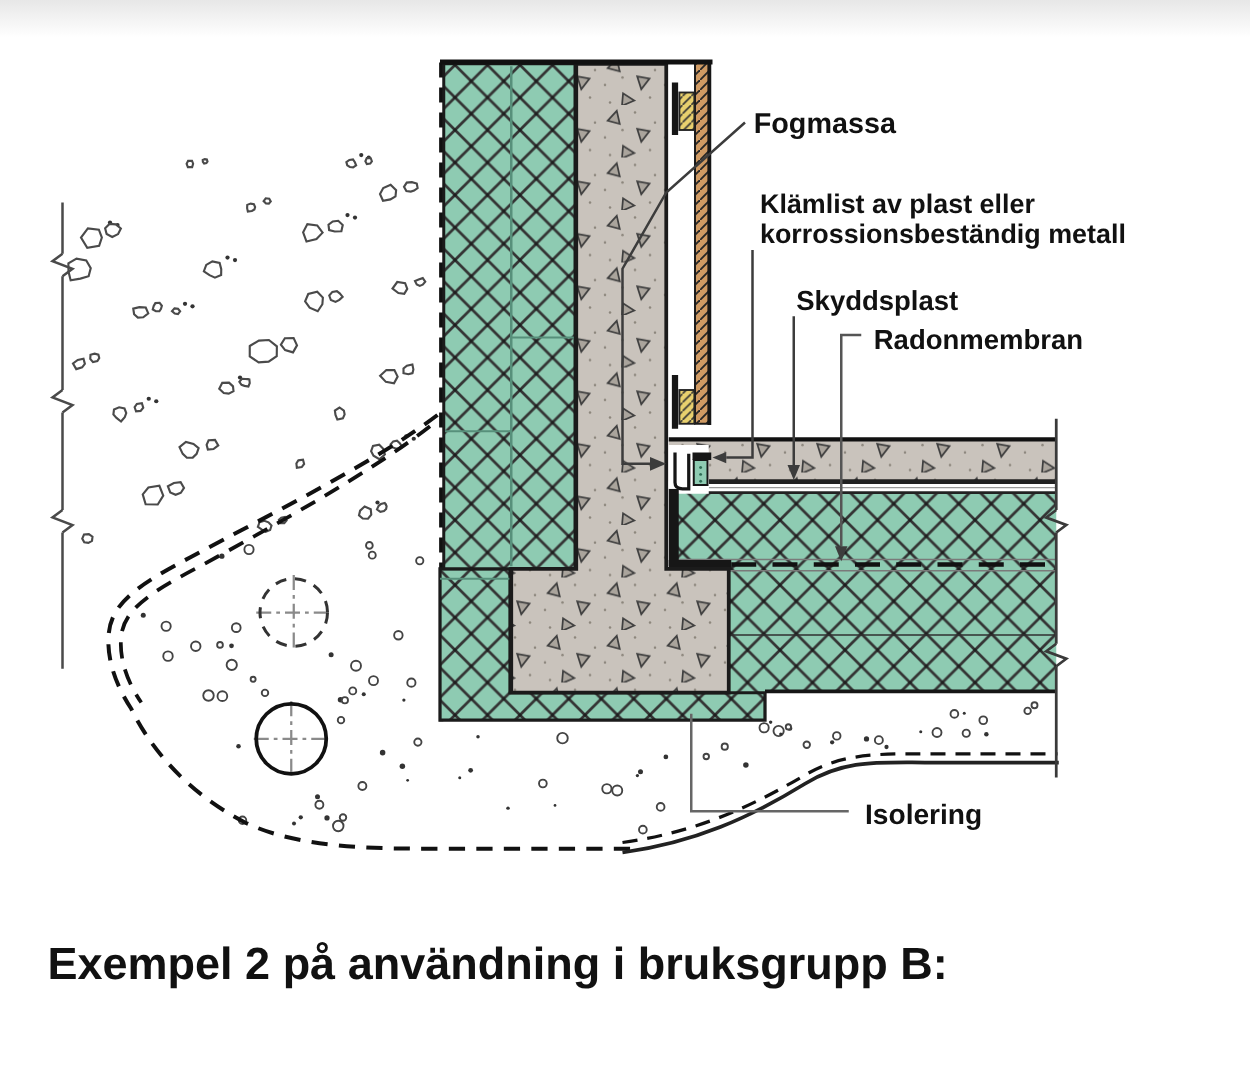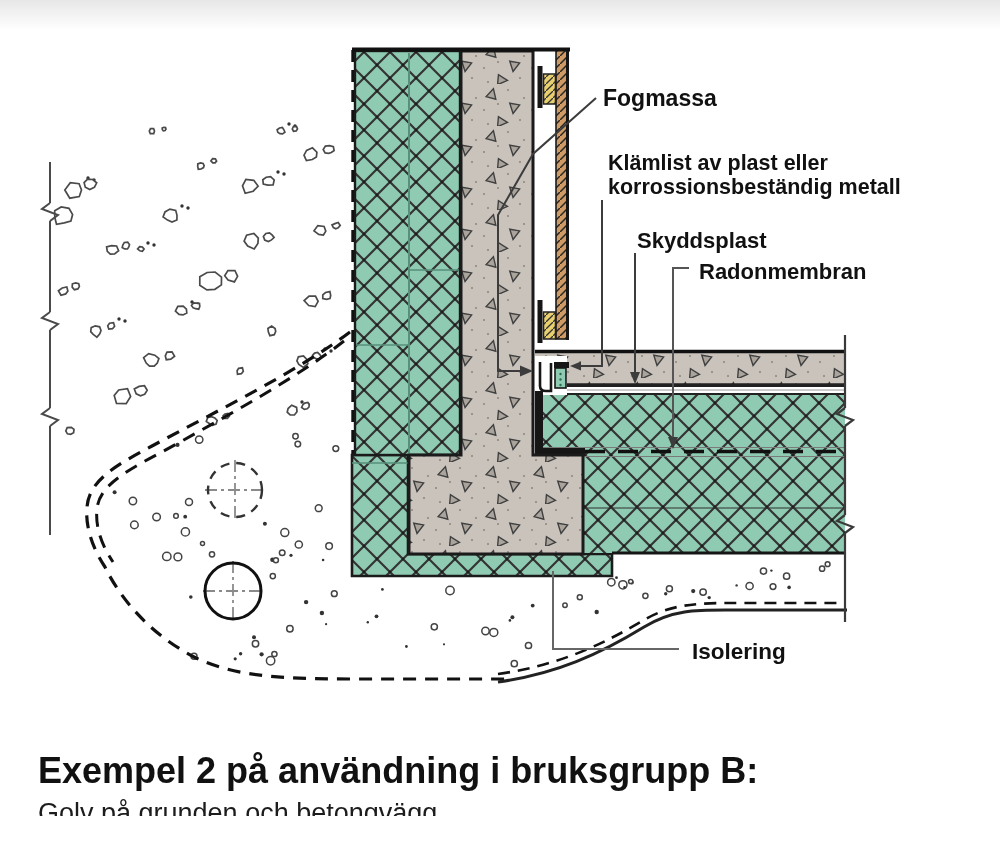--- a/index.html
+++ b/index.html
@@ -309,14 +309,13 @@
 
   <text class="lbl" x="603" y="106" font-size="23">Fogmassa</text>
   <text class="lbl" x="608" y="170" font-size="21.5">Klämlist av plast eller</text>
   <text class="lbl" x="608" y="194" font-size="21.5">korrossionsbeständig metall</text>
   <text class="lbl" x="637" y="248" font-size="22">Skyddsplast</text>
   <text class="lbl" x="699" y="279" font-size="22">Radonmembran</text>
   <text class="lbl" x="692" y="659" font-size="22.5">Isolering</text>
 </svg>
 
 <div class="caption-bold">Exempel 2 på användning i bruksgrupp B:</div>
-<div class="caption-reg">Golv på grunden och betongvägg.</div>
 </div>
 
 </body></html>

